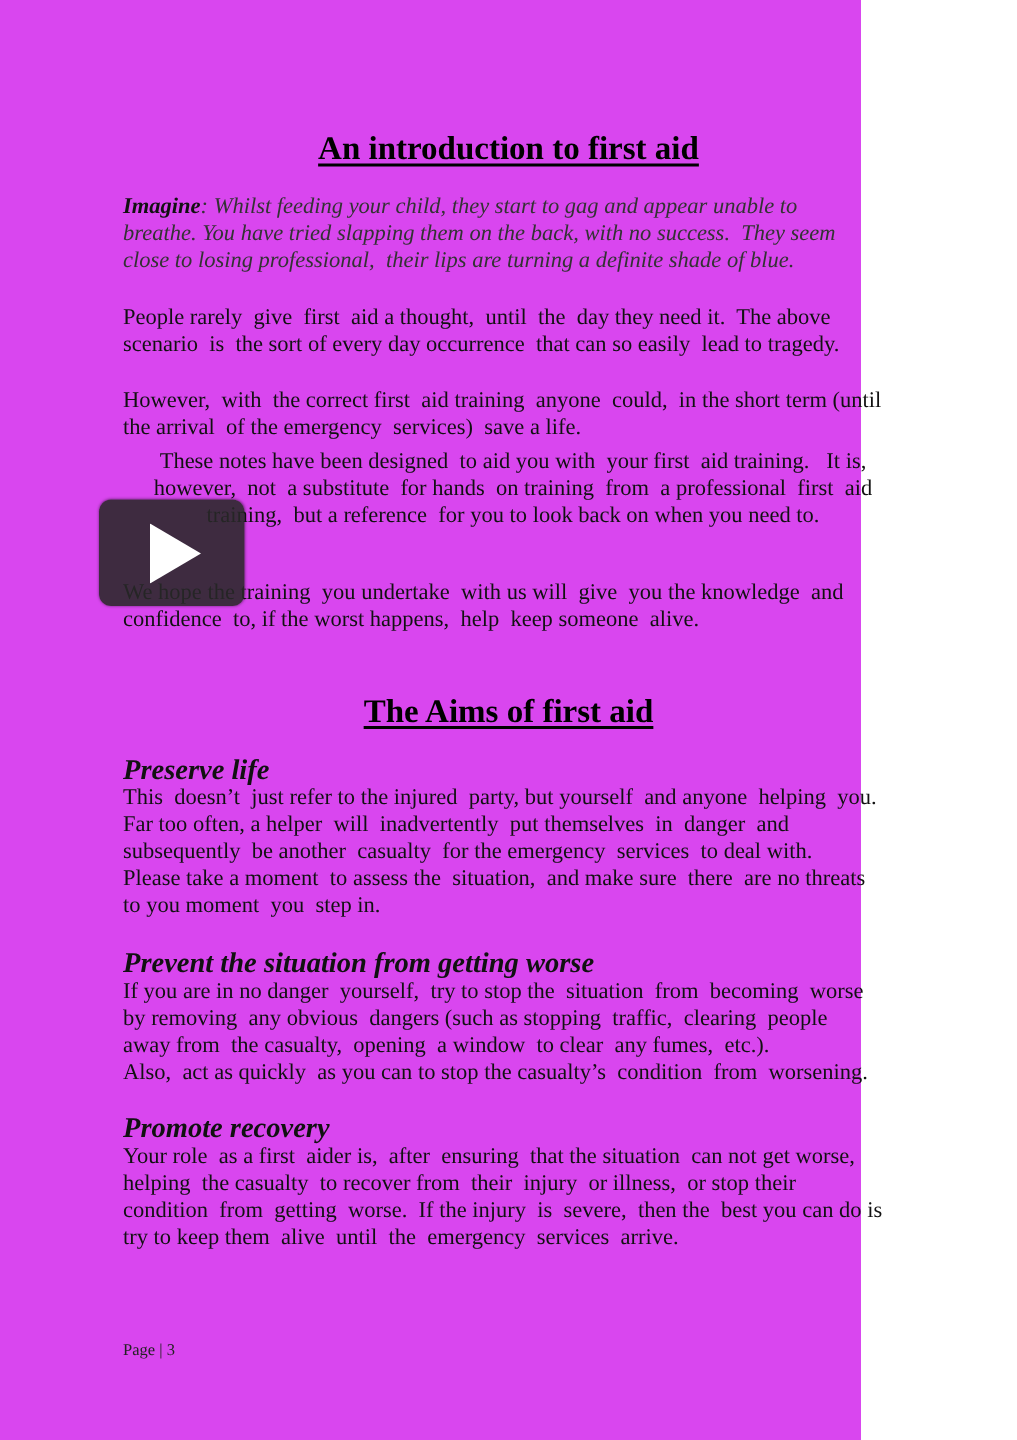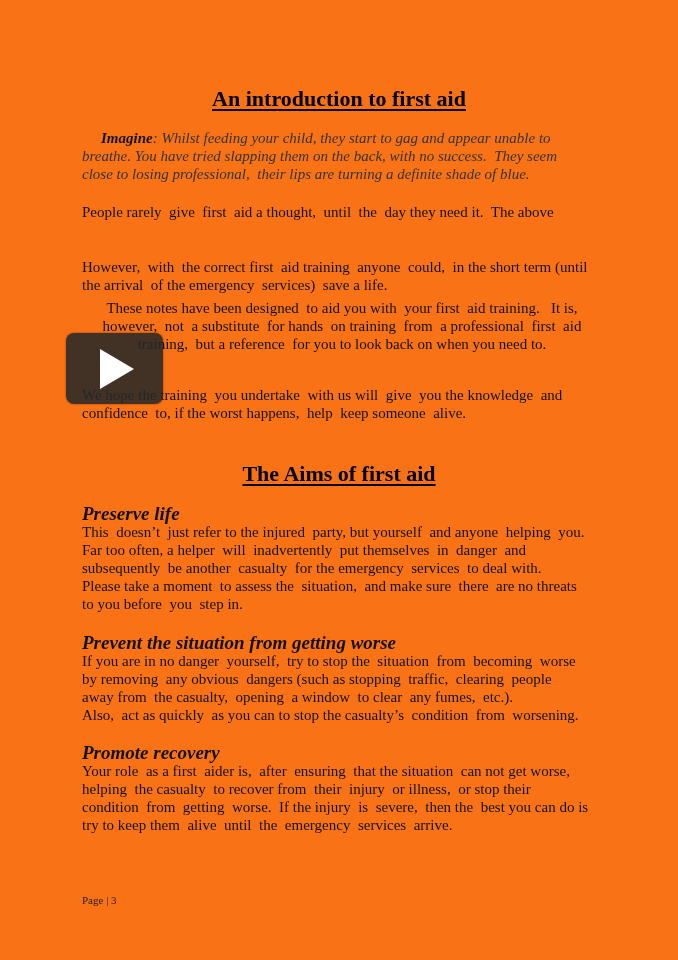--- a/index.html
+++ b/index.html
@@ -11,22 +11,22 @@
       width: 678px;
       height: 960px;
       position: relative;
       overflow: hidden;
       font-family: "Liberation Serif", "DejaVu Serif", serif;
       color: #111111;
     }
     .page {
       position: absolute;
       left: 0; top: 0;
-      width: 678px; height: 960px;
-      background: #f97316;
+      width: 574px; height: 960px;
+      background: #d946ef;
     }
     .heading {
       position: absolute;
       left: 0;
       width: 678px;
       text-align: center;
       font-weight: bold;
       font-size: 22px;
       line-height: 26px;
       color: #000;
@@ -47,21 +47,20 @@
       font-size: 15px;
       white-space: pre;
     }
     .italic-block .line {
       font-style: italic;
       color: #333333;
     }
     .italic-block .lead {
       font-weight: bold;
       color: #111;
-      margin-left: 19px;
     }
     .sub {
       height: 19px;
       line-height: 19px;
       font-size: 19px;
       font-weight: bold;
       font-style: italic;
       color: #111;
     }
     .footer {
@@ -99,20 +98,21 @@
   </div>
 
   <div class="block italic-block" style="top:129px;">
     <div class="line"><span class="lead">Imagine</span><span>: Whilst feeding your child, they start to gag and appear unable to</span></div>
     <div class="line">breathe. You have tried slapping them on the back, with no success.  They seem</div>
     <div class="line">close to losing professional,  their lips are turning a definite shade of blue.</div>
   </div>
 
   <div class="block" style="top:203px;">
     <div class="line">People rarely  give  first  aid a thought,  until  the  day they need it.  The above</div>
+    <div class="line">scenario  is  the sort of every day occurrence  that can so easily  lead to tragedy.</div>
   </div>
 
   <div class="block" style="top:258px;">
     <div class="line">However,  with  the correct first  aid training  anyone  could,  in the short term (until</div>
     <div class="line">the arrival  of the emergency  services)  save a life.</div>
   </div>
 
   <div class="block" style="top:299px;text-align:center;">
     <div class="line">These notes have been designed  to aid you with  your first  aid training.   It is,</div>
     <div class="line">however,  not  a substitute  for hands  on training  from  a professional  first  aid</div>
@@ -127,21 +127,21 @@
   <div class="heading" style="top:461px;">
     <span>The Aims  of first aid</span>
   </div>
 
   <div class="block" style="top:504px;">
     <div class="sub">Preserve life</div>
     <div class="line">This  doesn’t  just refer to the injured  party, but yourself  and anyone  helping  you.</div>
     <div class="line">Far too often, a helper  will  inadvertently  put themselves  in  danger  and</div>
     <div class="line">subsequently  be another  casualty  for the emergency  services  to deal with.</div>
     <div class="line">Please take a moment  to assess the  situation,  and make sure  there  are no threats</div>
-    <div class="line">to you before  you  step in.</div>
+    <div class="line">to you moment  you  step in.</div>
   </div>
 
   <div class="block" style="top:633px;">
     <div class="sub">Prevent the situation from getting worse</div>
     <div class="line">If you are in no danger  yourself,  try to stop the  situation  from  becoming  worse</div>
     <div class="line">by removing  any obvious  dangers (such as stopping  traffic,  clearing  people</div>
     <div class="line">away from  the casualty,  opening  a window  to clear  any fumes,  etc.).</div>
     <div class="line">Also,  act as quickly  as you can to stop the casualty’s  condition  from  worsening.</div>
   </div>
 

